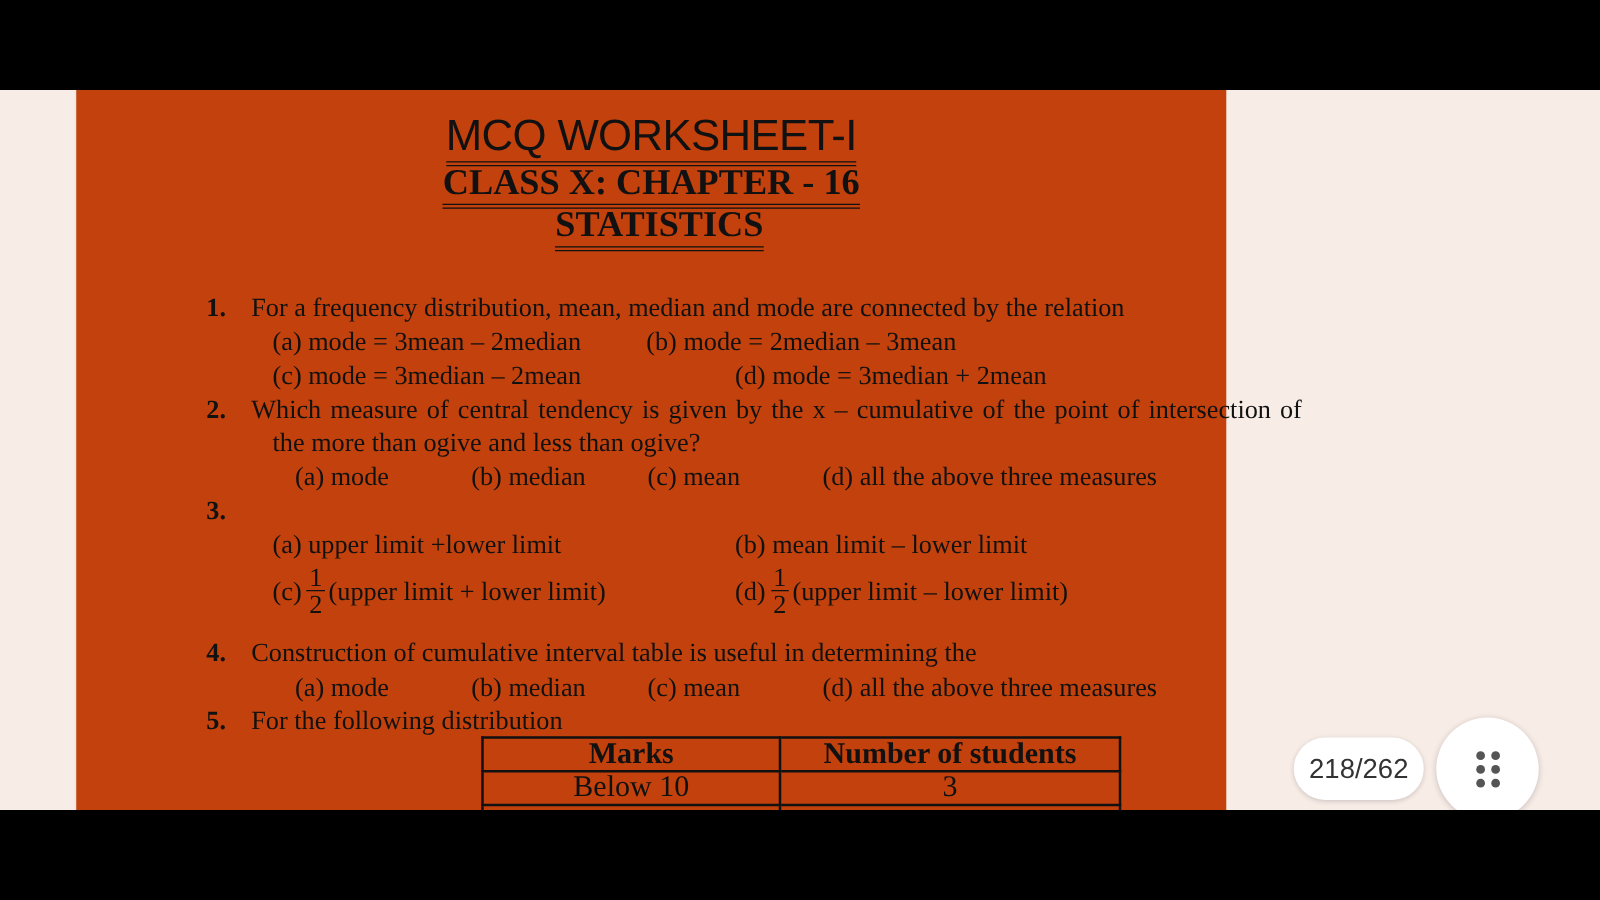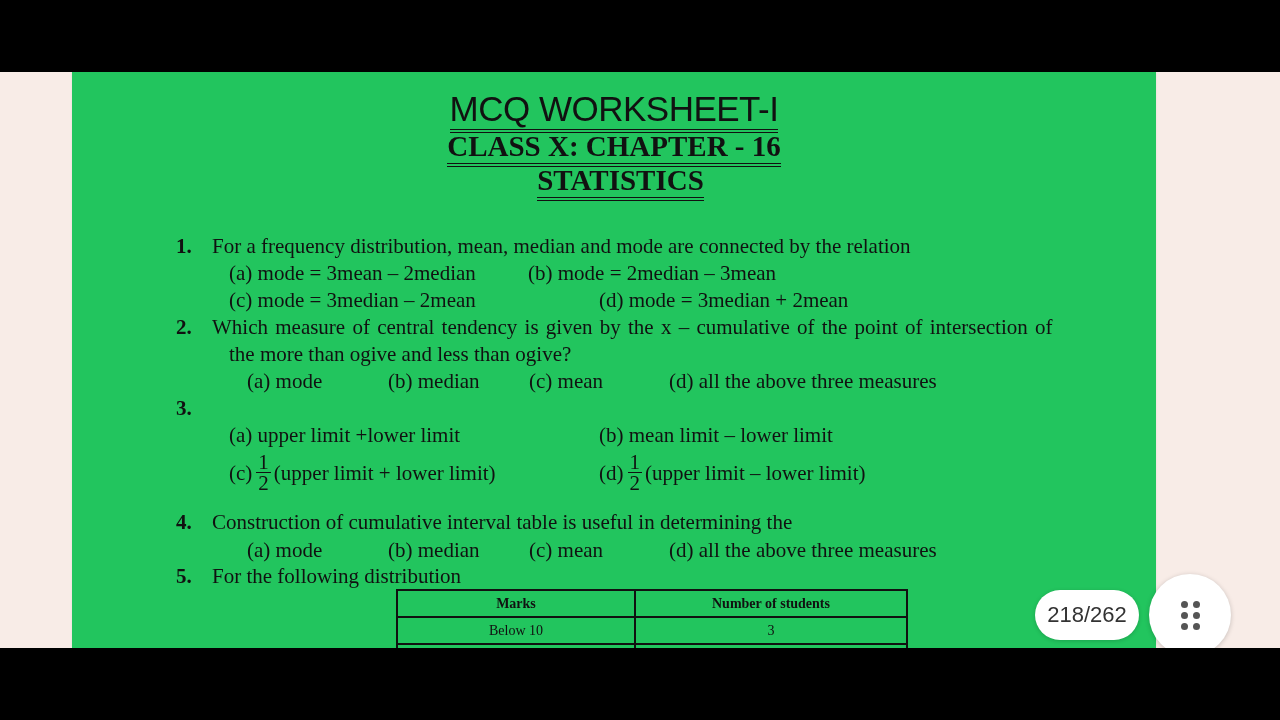--- a/index.html
+++ b/index.html
@@ -3,38 +3,38 @@
 <meta charset="utf-8">
 <style>
   * { margin: 0; padding: 0; box-sizing: border-box; }
   html, body { width: 1280px; height: 720px; overflow: hidden; background: #000; }
   body { position: relative; font-family: "Liberation Serif", serif; color: #111; }
 
   .topbar { position: absolute; left: 0; top: 0; width: 1280px; height: 72px; background: #000; }
   .bottombar { position: absolute; left: 0; top: 648px; width: 1280px; height: 72px; background: #000; }
 
   .viewer { position: absolute; left: 0; top: 72px; width: 1280px; height: 576px; background: #f8ece7; overflow: hidden; }
-  .page { position: absolute; left: 72px; top: 0; width: 1084px; height: 576px; background: #22c55e; box-shadow: 0 0 2px rgba(0,0,0,0.08); }
+  .page { position: absolute; left: 61px; top: 0; width: 920px; height: 576px; background: #c2410c; box-shadow: 0 0 2px rgba(0,0,0,0.08); }
 
   .title-sans { position: absolute; left: 0; width: 100%; text-align: center; top: 17px;
     font-family: "Liberation Sans", sans-serif; font-size: 35px; letter-spacing: -0.5px; color: #111; }
   .title-sans span, .title-bold span { padding-bottom: 1px; border-bottom: 4px double #111; }
   .title-bold { position: absolute; left: 0; width: 100%; text-align: center;
     font-family: "Liberation Serif", serif; font-weight: bold; font-size: 29px; color: #111; }
   .t2 { top: 58px; }
   .t3 { top: 92px; padding-left: 13px; }
 
   .line { position: absolute; font-size: 21px; white-space: nowrap; line-height: 26px; }
   .qnum { position: absolute; font-weight: bold; font-size: 21px; line-height: 26px; }
 
   .frac { display: inline-block; vertical-align: middle; text-align: center; line-height: 20px; margin: 0 3px 0 4px; }
   .frac .num { display: block; border-bottom: 1.5px solid #111; padding: 0 2px; }
   .frac .den { display: block; }
 
-  table.dist { position: absolute; left: 324px; top: 517px; border-collapse: collapse; font-size: 14px; }
+  table.dist { position: absolute; left: 324px; top: 517px; border-collapse: collapse; font-size: 24px; }
   table.dist td, table.dist th { border: 2px solid #111; height: 27px; text-align: center; padding: 0 6px; line-height: 23px; }
   table.dist th { font-weight: bold; }
 
   .page-counter { position: absolute; left: 1035px; top: 518px; width: 104px; height: 50px; border-radius: 25px;
     background: #fff; box-shadow: 0 1px 4px rgba(0,0,0,0.18); font-family: "Liberation Sans", sans-serif;
     font-size: 22px; color: #333; display: flex; align-items: center; justify-content: center; }
   .grid-btn { position: absolute; left: 1149px; top: 502px; width: 82px; height: 82px; border-radius: 50%;
     background: #fff; box-shadow: 0 1px 5px rgba(0,0,0,0.2); display: flex; align-items: center; justify-content: center; }
   .dots { display: grid; grid-template-columns: 7px 7px; grid-gap: 4px 5px; }
   .dots i { width: 7px; height: 7px; border-radius: 50%; background: #555; display: block; }

